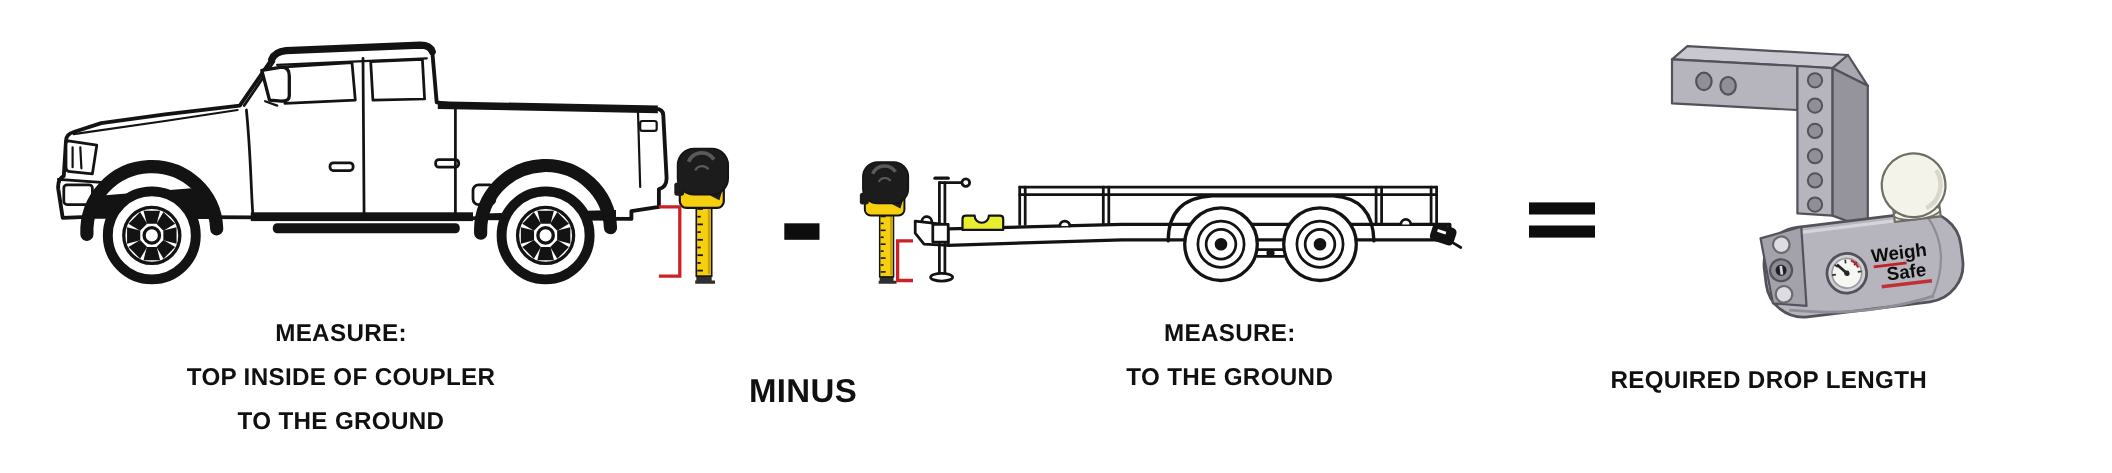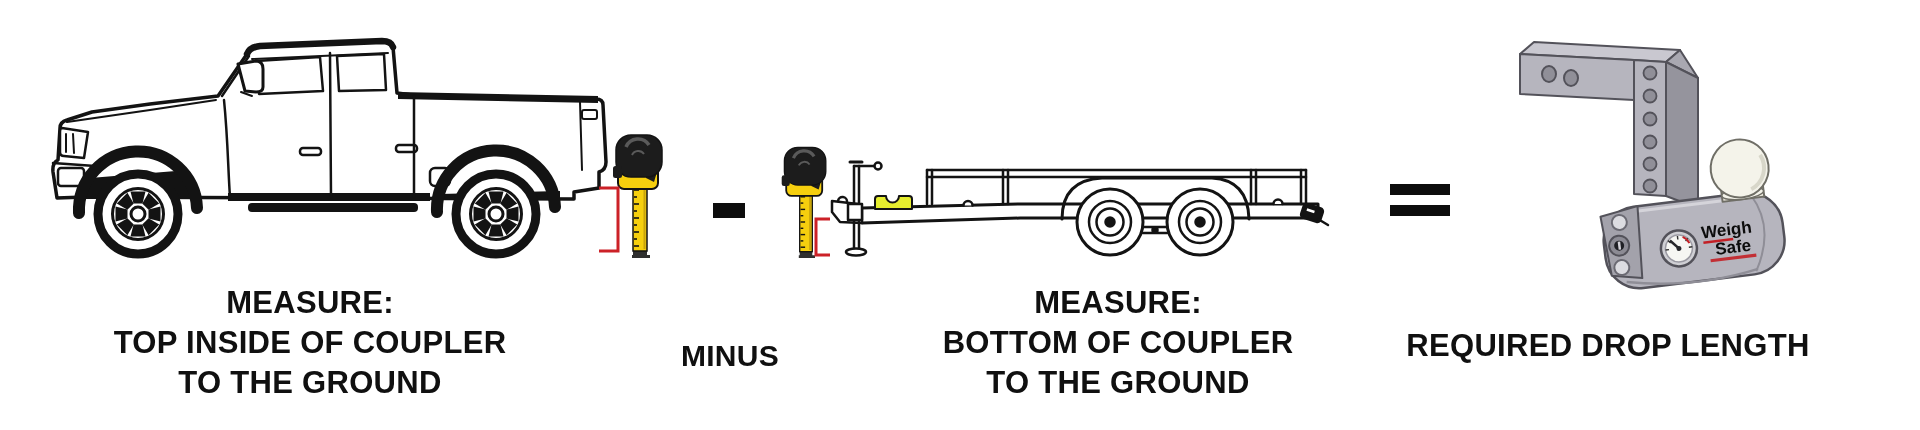--- a/index.html
+++ b/index.html
@@ -1,20 +1,20 @@
 <!DOCTYPE html>
 <html><head>
 <meta charset="utf-8">
 <style>
   html,body{margin:0;padding:0;background:#ffffff;}
   .canvas{position:relative;width:1920px;height:430px;background:#ffffff;overflow:hidden;
           font-family:"Liberation Sans", sans-serif;}
   .art{position:absolute;left:0;top:0;width:1920px;height:430px;}
   .caption{position:absolute;transform:translateX(-50%);text-align:center;
-           font-weight:700;font-size:31px;line-height:40px;color:#101010;
+           font-weight:700;font-size:22px;line-height:40px;color:#101010;
            letter-spacing:.3px;white-space:nowrap;}
   .caption--single{font-size:30px;text-align:center;}
   .cap-line{display:block;}
 </style>
 </head>
 <body>
 
 <div class="canvas">
 
 <svg class="art" viewBox="0 0 1920 430">
@@ -210,19 +210,18 @@
 <div class="caption" style="left:310px;top:283px;">
   <span class="cap-line">MEASURE:</span>
   <span class="cap-line">TOP INSIDE OF COUPLER</span>
   <span class="cap-line">TO THE GROUND</span>
 </div>
 
 <div class="caption caption--single" style="left:730px;top:336px;">MINUS</div>
 
 <div class="caption" style="left:1118px;top:283px;">
   <span class="cap-line">MEASURE:</span>
-  <span class="cap-line">BOTTOM OF COUPLER</span>
   <span class="cap-line">TO THE GROUND</span>
 </div>
 
 <div class="caption" style="left:1608px;top:326px;">REQUIRED DROP LENGTH</div>
 
 </div>
 
 </body></html>

